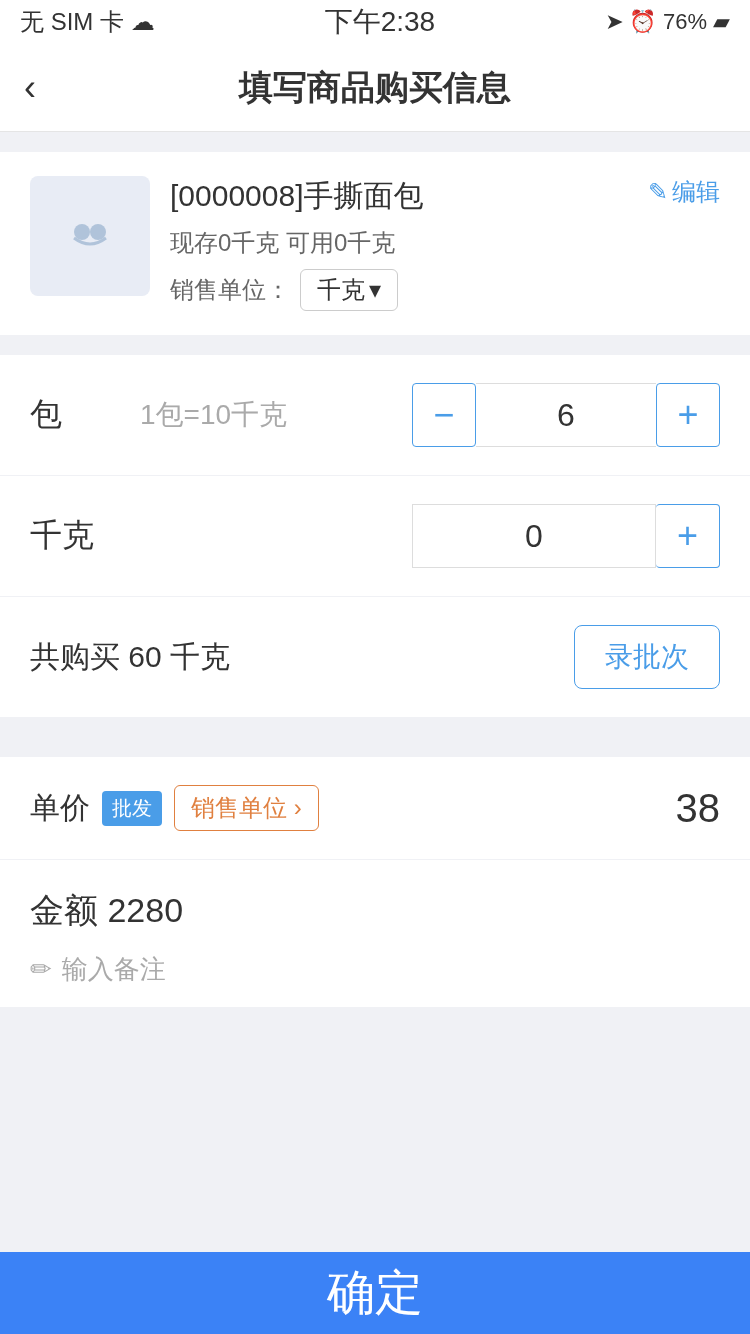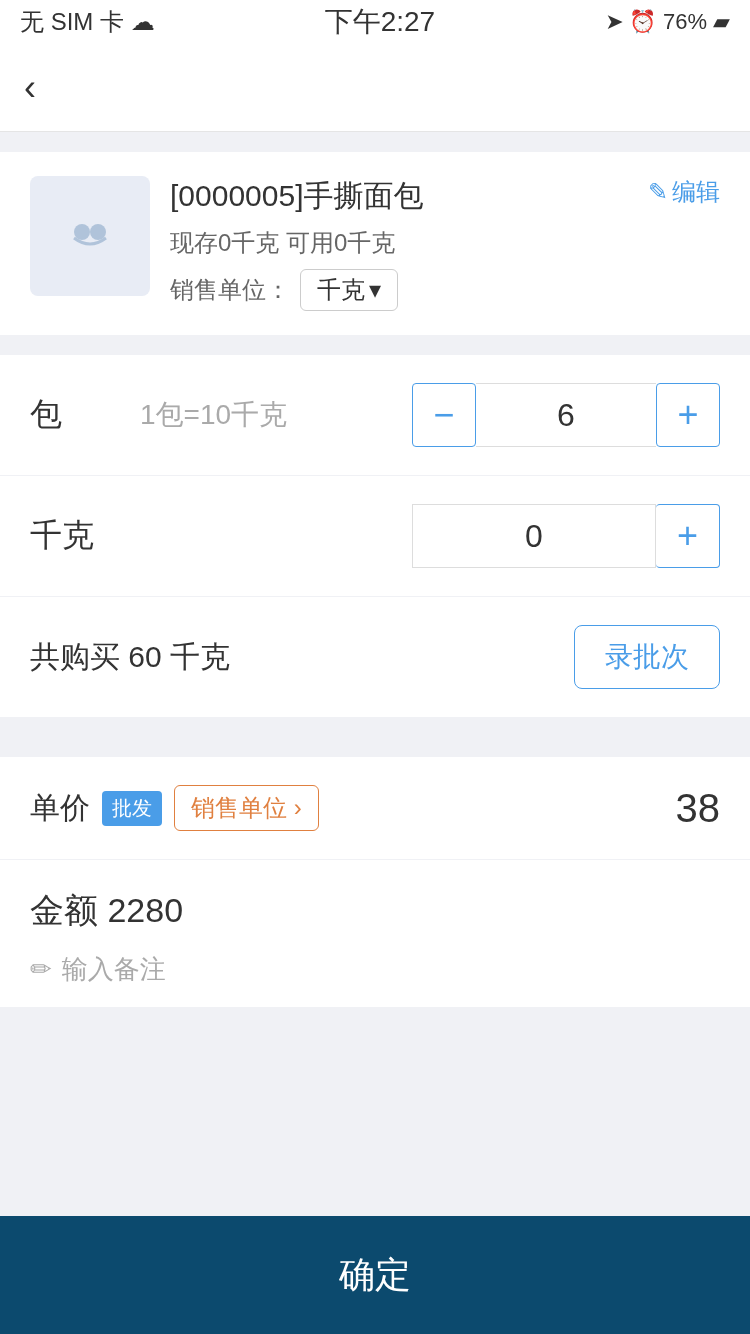--- a/index.html
+++ b/index.html
@@ -260,61 +260,62 @@
       flex: 1;
       min-height: 280px;
     }
 
     
     .confirm-btn {
       position: fixed;
       bottom: 0;
       left: 0;
       width: 750px;
-      height: 118px;
-      background: #0c4a6e;
+      height: 82px;
+      background: #3b82f6;
       color: #fff;
-      font-size: 36px;
+      font-size: 48px;
       display: flex;
       align-items: center;
       justify-content: center;
       cursor: pointer;
       border: none;
     }
   </style>
 </head>
 <body>
 
 <div class="status-bar">
   <div class="status-left">
     <span>无 SIM 卡 ☁</span>
   </div>
-  <div class="status-center">下午2:27</div>
+  <div class="status-center">下午2:38</div>
   <div class="status-right">
     <span>➤</span>
     <span>⏰</span>
     <span>76%</span>
     <span>▰</span>
   </div>
 </div>
 
 <div class="nav-bar">
   <div class="nav-back">‹</div>
+  <div class="nav-title">填写商品购买信息</div>
 </div>
 
 <div class="product-card">
   <div class="product-thumb">
     <svg viewBox="0 0 60 60" fill="none" xmlns="http://www.w3.org/2000/svg">
       <circle cx="22" cy="26" r="8" fill="#7a9cc0"></circle>
       <circle cx="38" cy="26" r="8" fill="#7a9cc0"></circle>
       <path d="M14 32 Q30 44 46 32" stroke="#7a9cc0" stroke-width="3" fill="none"></path>
     </svg>
   </div>
   <div class="product-info">
-    <div class="product-name">[0000005]手撕面包</div>
+    <div class="product-name">[0000008]手撕面包</div>
     <div class="product-stock">现存0千克   可用0千克</div>
     <div class="product-unit-row">
       <span>销售单位：</span>
       <div class="unit-select">
         <span>千克</span>
         <span>▾</span>
       </div>
     </div>
   </div>
   <div class="edit-btn">

